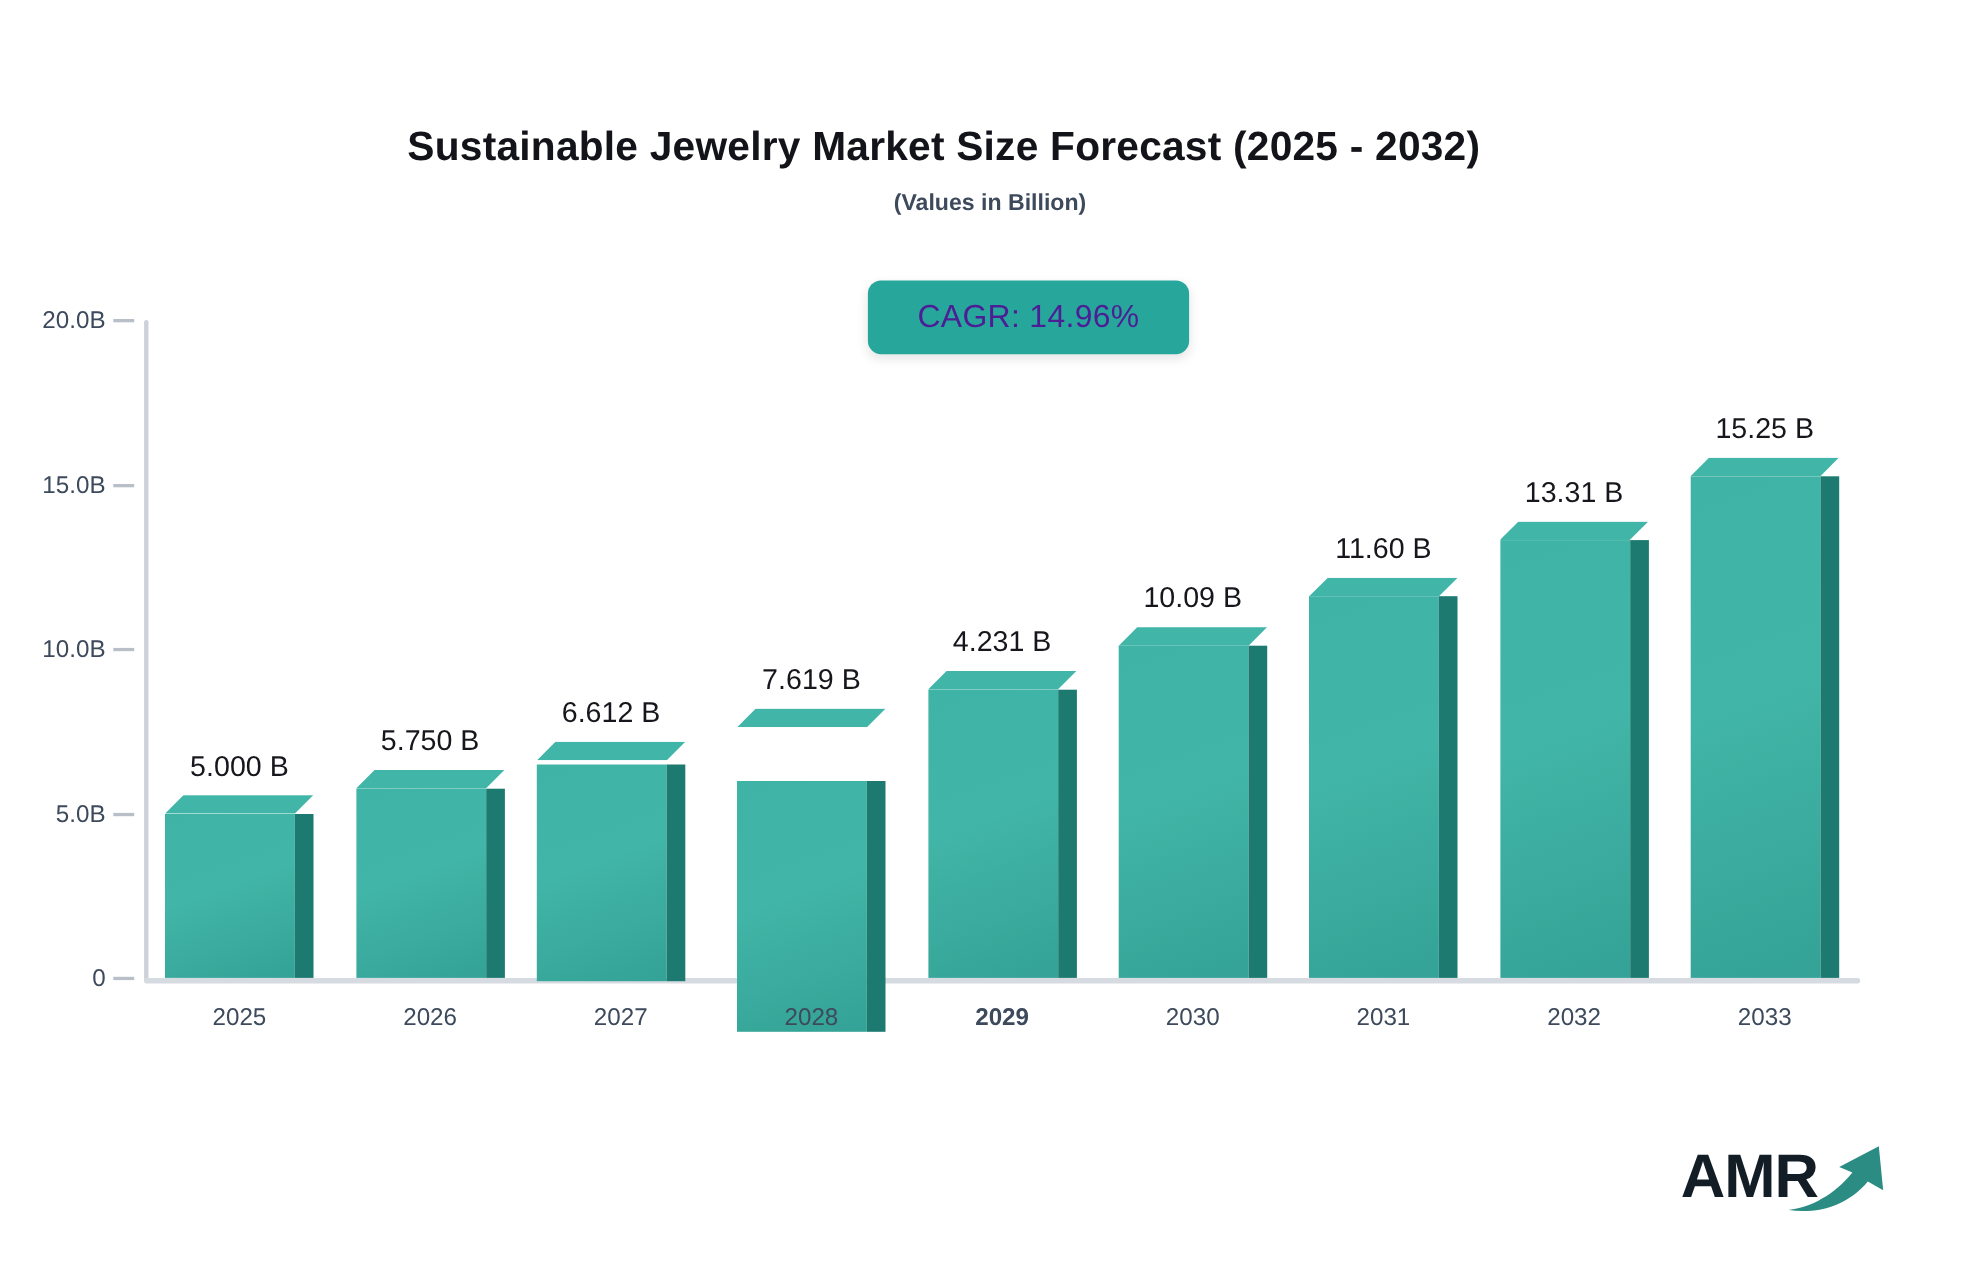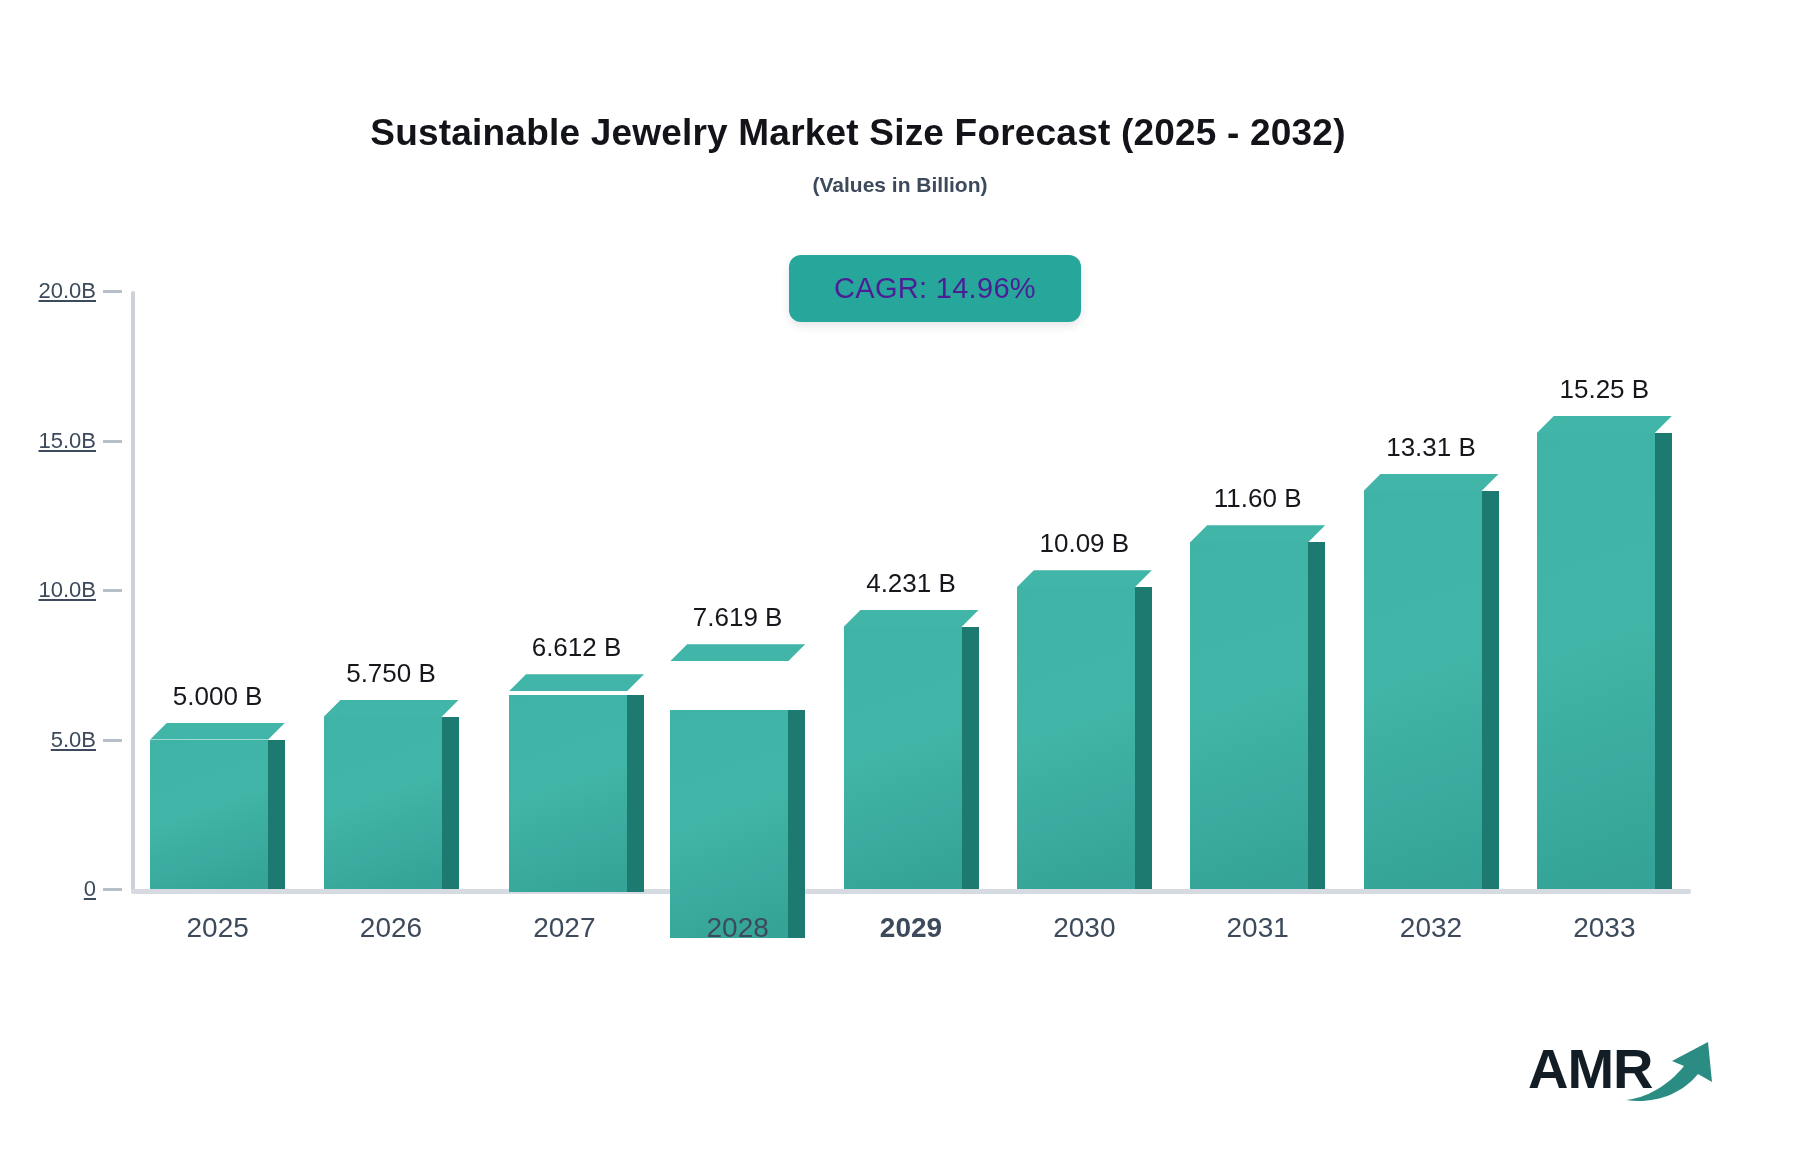--- a/index.html
+++ b/index.html
@@ -68,21 +68,20 @@
   }
 
   .y-tick-label {
     position: absolute;
     right: 0;
     transform: translateY(-50%);
     font-size: 22px;
     color: #3d4a5c;
     text-align: right;
     white-space: nowrap;
-    text-decoration: underline;
   }
   .y-tick-wrap {
     position: absolute;
     left: 0;
     width: 96px;
     height: 0;
   }
   .y-tick-dash {
     position: absolute;
     left: 103px;
@@ -134,21 +133,21 @@
     left: 50%;
     transform: translateX(-50%);
     font-size: 26px;
     color: #16161c;
     white-space: nowrap;
   }
   .x-tick-label {
     position: absolute;
     top: 912px;
     transform: translateX(-50%);
-    font-size: 28px;
+    font-size: 22px;
     color: #3d4a5c;
     white-space: nowrap;
   }
 
   
   #amr-logo {
     position: absolute;
     left: 1528px;
     top: 1032px;
     width: 190px;
@@ -210,21 +209,21 @@
         <div class="bar-side" style="left: 118px; width: 17px; height: 149.5px;"></div>
         <div class="bar-top" style="left: 0px; top: 0px; width: 135px; height: 17px; background: rgb(65, 181, 167); clip-path: polygon(0px 17px, 17px 0px, 135px 0px, 118px 17px);"></div>
         <div class="bar-value" style="top: -42px;">5.000 B</div>
       </div>
       <div class="bar-group" style="left: 323.5px; top: 700.075px; width: 135px; height: 188.925px;">
         <div class="bar-front" style="width: 118px; height: 171.925px;"></div>
         <div class="bar-side" style="left: 118px; width: 17px; height: 171.925px;"></div>
         <div class="bar-top" style="left: 0px; top: 0px; width: 135px; height: 17px; background: rgb(65, 181, 167); clip-path: polygon(0px 17px, 17px 0px, 135px 0px, 118px 17px);"></div>
         <div class="bar-value" style="top: -42px;">5.750 B</div>
       </div>
-      <div class="bar-group" style="left: 509px; top: 674.301px; width: 135px; height: 218px;">
+      <div class="bar-group" style="left: 488px; top: 674.301px; width: 135px; height: 218px;">
         <div class="bar-front" style="width: 118px; height: 197.699px;"></div>
         <div class="bar-side" style="left: 118px; width: 17px; height: 197.699px;"></div>
         <div class="bar-top" style="left: 0px; top: 0px; width: 135px; height: 17px; background: rgb(65, 181, 167); clip-path: polygon(0px 17px, 17px 0px, 135px 0px, 118px 17px);"></div>
         <div class="bar-value" style="top: -42px;">6.612 B</div>
       </div>
       <div class="bar-group" style="left: 670.167px; top: 644.192px; width: 135px; height: 294px;">
         <div class="bar-front" style="width: 118px; height: 227.808px;"></div>
         <div class="bar-side" style="left: 118px; width: 17px; height: 227.808px;"></div>
         <div class="bar-top" style="left: 0px; top: 0px; width: 135px; height: 17px; background: rgb(65, 181, 167); clip-path: polygon(0px 17px, 17px 0px, 135px 0px, 118px 17px);"></div>
         <div class="bar-value" style="top: -42px;">7.619 B</div>

